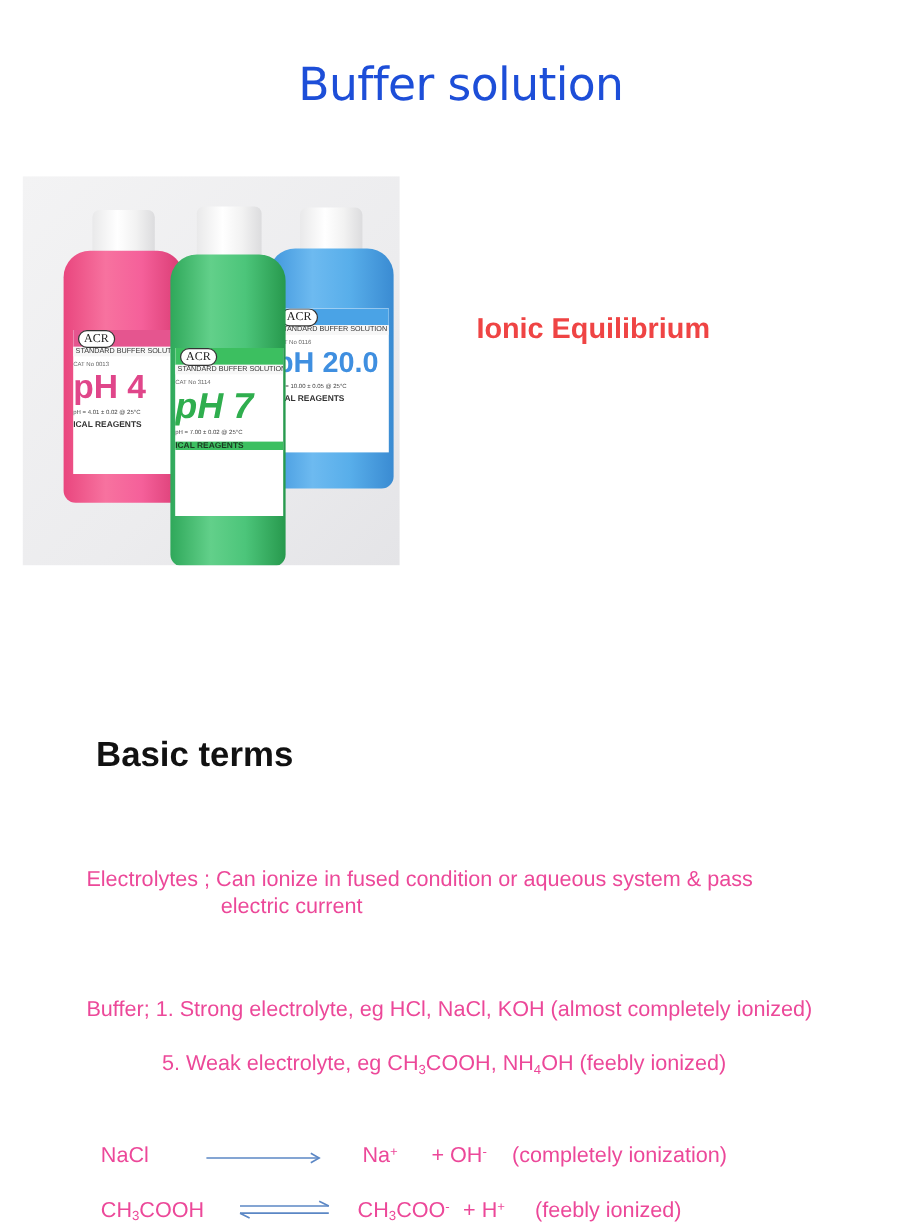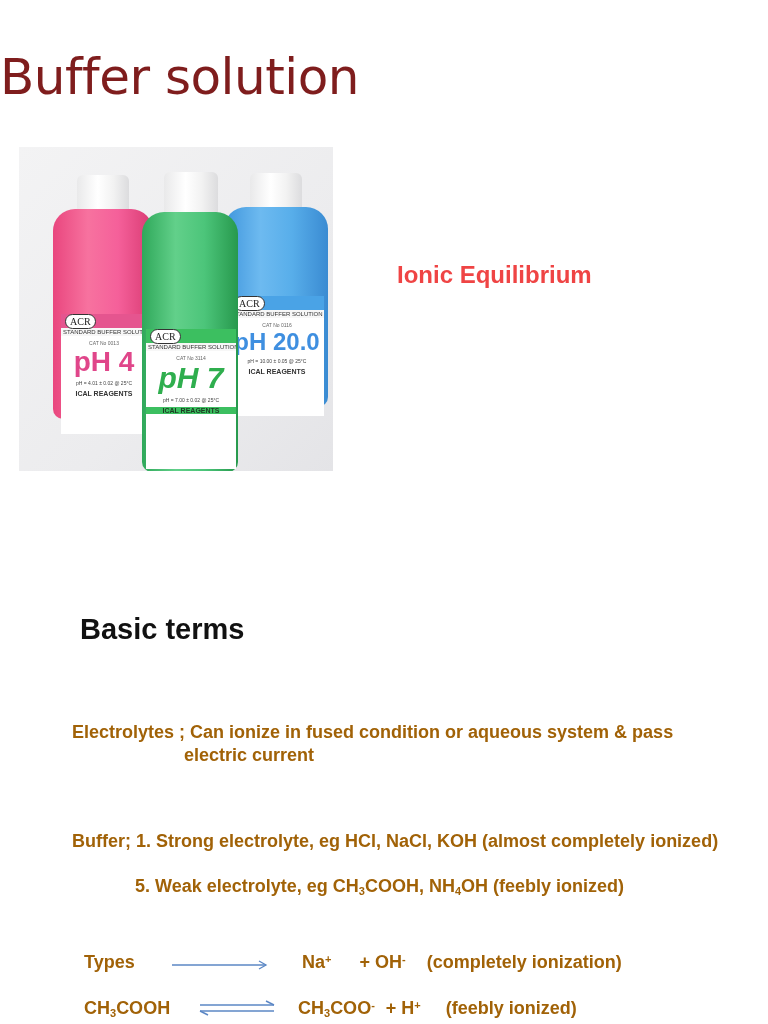--- a/index.html
+++ b/index.html
@@ -1,40 +1,40 @@
 <!DOCTYPE html>
 <html><head>
   <meta charset="utf-8">
   <style>
     html, body { margin: 0; padding: 0; }
     body {
       width: 768px; height: 1024px; background: #ffffff; position: relative; overflow: hidden;
       font-family: "Liberation Sans", sans-serif; color: #111111;
     }
     .title {
-      position: absolute; left: 0; width: 768px; top: 48px; text-align: left;
-      font-family: "DejaVu Sans", sans-serif; font-size: 50px; font-weight: normal; color: #7f1d1d;
+      position: absolute; left: 0; width: 768px; top: 48px; text-align: center;
+      font-family: "DejaVu Sans", sans-serif; font-size: 38px; font-weight: normal; color: #1d4ed8;
       letter-spacing: -0.5px;
     }
     .photo {
       position: absolute; left: 19px; top: 147px; width: 314px; height: 324px;
       background: linear-gradient(135deg, #f3f3f4 0%, #ececee 60%, #e4e4e7 100%);
       overflow: hidden;
     }
     .bottle { position: absolute; }
     .cap {
       position: absolute; background: linear-gradient(90deg, #e9e9ea, #ffffff 40%, #f2f2f2 70%, #dcdcde);
       border-radius: 6px 6px 2px 2px;
     }
     .body {
       position: absolute; border-radius: 22px 22px 10px 10px;
     }
     .label {
-      position: absolute; background: #ffffff; text-align: center;
-      font-family: "Liberation Sans", sans-serif; overflow: hidden; margin-top: 39px;
+      position: absolute; background: #ffffff; text-align: left;
+      font-family: "Liberation Sans", sans-serif; overflow: hidden;
     }
     .label .band {
       height: 14px; display: flex; align-items: center; gap: 4px; padding-left: 4px;
       font-size: 7px; font-weight: bold; color: #222;
     }
     .label .acr {
       background: #fff; border-radius: 8px; padding: 1px 4px; font-family: "Liberation Serif", serif;
       font-size: 10px; font-weight: normal; color: #222; border: 1px solid #333;
     }
     .label .std { font-size: 6px; color: #333; padding: 1px 2px; background: #f7f7f7; white-space: nowrap; }
@@ -43,21 +43,21 @@
     .label .tol { font-size: 5px; color: #444; margin-top: 4px; white-space: nowrap; }
     .label .foot { font-size: 7px; font-weight: bold; color: #333; margin-top: 4px; white-space: nowrap; }
 
     .subhead {
       position: absolute; left: 397px; top: 261px; font-size: 24px; font-weight: bold; color: #ef4444;
     }
     .section {
       position: absolute; left: 80px; top: 613px; font-size: 29px; font-weight: bold; color: #111;
     }
     .line {
-      position: absolute; font-size: 18px; color: #a16207; white-space: nowrap; font-weight: bold;
+      position: absolute; font-size: 18px; color: #ec4899; white-space: nowrap;
     }
     sub { font-size: 11px; vertical-align: -3px; line-height: 0; }
     sup { font-size: 11px; vertical-align: 5px; line-height: 0; }
     .arrow { position: absolute; }
   </style>
 </head>
 <body>
 
 <div class="title">Buffer solution</div>
 
@@ -120,21 +120,21 @@
 <div class="line" style="left:184px; top:745px;">electric current</div>
 
 <div class="line" style="left:72px; top:831px;">
   <span>Buffer;</span>
   <span>1. Strong electrolyte, eg HCl, NaCl, KOH (almost completely ionized)</span>
 </div>
 <div class="line" style="left:135px; top:876px;">
   <span>5. Weak electrolyte, eg CH</span><sub>3</sub><span>COOH, NH</span><sub>4</sub><span>OH (feebly ionized)</span>
 </div>
 
-<div class="line" style="left:84px; top:952px;">Types</div>
+<div class="line" style="left:84px; top:952px;">NaCl</div>
 <svg class="arrow" style="left:170px; top:958px;" width="100" height="14" viewBox="0 0 100 14">
   <line x1="2" y1="7" x2="96" y2="7" stroke="#5b87c5" stroke-width="1.3"></line>
   <polyline points="89,3 96,7 89,11" fill="none" stroke="#5b87c5" stroke-width="1.3"></polyline>
 </svg>
 <div class="line" style="left:302px; top:952px;">
   <span>Na</span><sup>+</sup>
   <span style="display:inline-block; width:18px;"></span>
   <span>+</span>
   <span>OH</span><sup>-</sup>
   <span style="margin-left:16px;">(completely ionization)</span>

